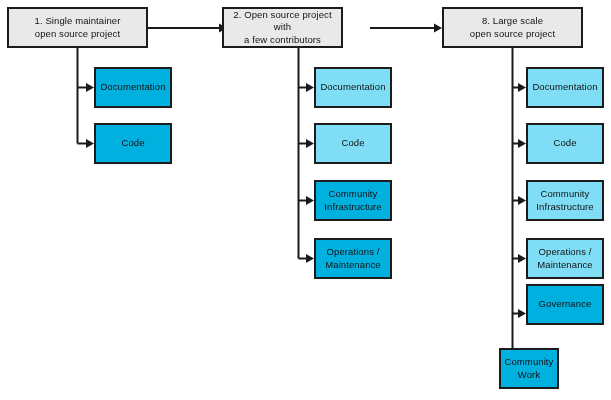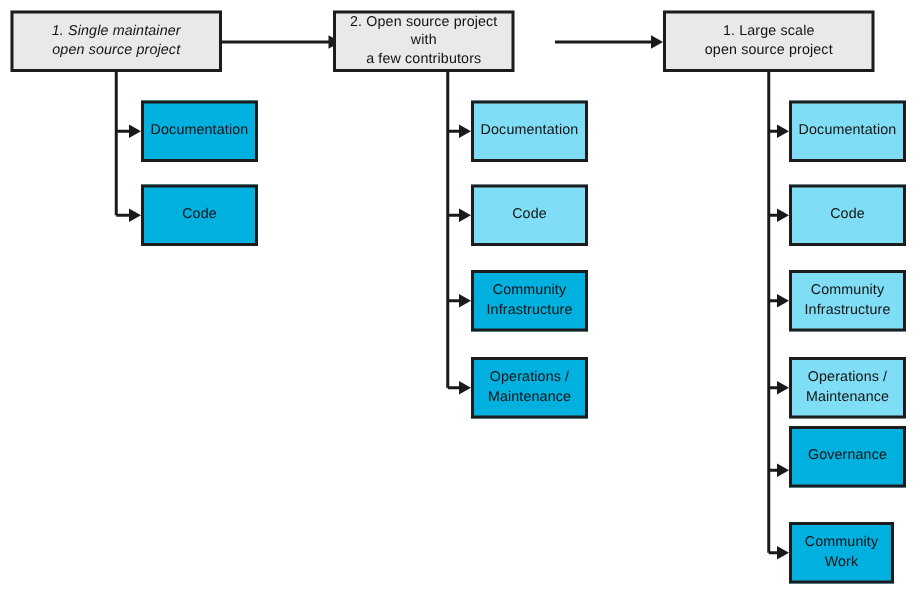--- a/index.html
+++ b/index.html
@@ -72,36 +72,36 @@
       <line x1="512.5" y1="200.5" x2="519" y2="200.5" stroke="#1a1a1a" stroke-width="2"></line>
       <polygon points="526,200.5 518,196 518,205" fill="#1a1a1a"></polygon>
       <line x1="512.5" y1="258.5" x2="519" y2="258.5" stroke="#1a1a1a" stroke-width="2"></line>
       <polygon points="526,258.5 518,254 518,263" fill="#1a1a1a"></polygon>
       <line x1="512.5" y1="313.5" x2="519" y2="313.5" stroke="#1a1a1a" stroke-width="2"></line>
       <polygon points="526,313.5 518,309 518,318" fill="#1a1a1a"></polygon>
       <line x1="512.5" y1="368.5" x2="519" y2="368.5" stroke="#1a1a1a" stroke-width="2"></line>
       <polygon points="526,368.5 518,364 518,373" fill="#1a1a1a"></polygon>
     </svg>
   <div id="nodes">
-      <div class="node header" style="left: 7px; top: 7px; width: 141px; height: 41px; font-style: italic;">1. Single maintainer
+      <div class="node header" style="left: 7px; top: 7px; width: 141px; height: 41px;">1. Single maintainer
 open source project</div>
       <div class="node task-new" style="left: 94px; top: 67px; width: 78px; height: 41px;">Documentation</div>
       <div class="node task-new" style="left: 94px; top: 123px; width: 78px; height: 41px;">Code</div>
       <div class="node header" style="left: 222px; top: 7px; width: 121px; height: 41px;">2. Open source project with
 a few contributors</div>
       <div class="node task-existing" style="left: 314px; top: 67px; width: 78px; height: 41px;">Documentation</div>
       <div class="node task-existing" style="left: 314px; top: 123px; width: 78px; height: 41px;">Code</div>
       <div class="node task-new" style="left: 314px; top: 180px; width: 78px; height: 41px;">Community
 Infrastructure</div>
       <div class="node task-new" style="left: 314px; top: 238px; width: 78px; height: 41px;">Operations /
 Maintenance</div>
-      <div class="node header" style="left: 442px; top: 7px; width: 141px; height: 41px;">1. Large scale
+      <div class="node header" style="left: 442px; top: 7px; width: 141px; height: 41px;">8. Large scale
 open source project</div>
       <div class="node task-existing" style="left: 526px; top: 67px; width: 78px; height: 41px;">Documentation</div>
       <div class="node task-existing" style="left: 526px; top: 123px; width: 78px; height: 41px;">Code</div>
       <div class="node task-existing" style="left: 526px; top: 180px; width: 78px; height: 41px;">Community
 Infrastructure</div>
       <div class="node task-existing" style="left: 526px; top: 238px; width: 78px; height: 41px;">Operations /
 Maintenance</div>
       <div class="node task-new" style="left: 526px; top: 284px; width: 78px; height: 41px;">Governance</div>
-      <div class="node task-new" style="left: 526px; top: 348px; width: 70px; height: 41px;">Community Work</div>
+      <div class="node task-new" style="left: 499px; top: 348px; width: 60px; height: 41px;">Community Work</div>
     </div>
 </div>
 
 </body></html>

